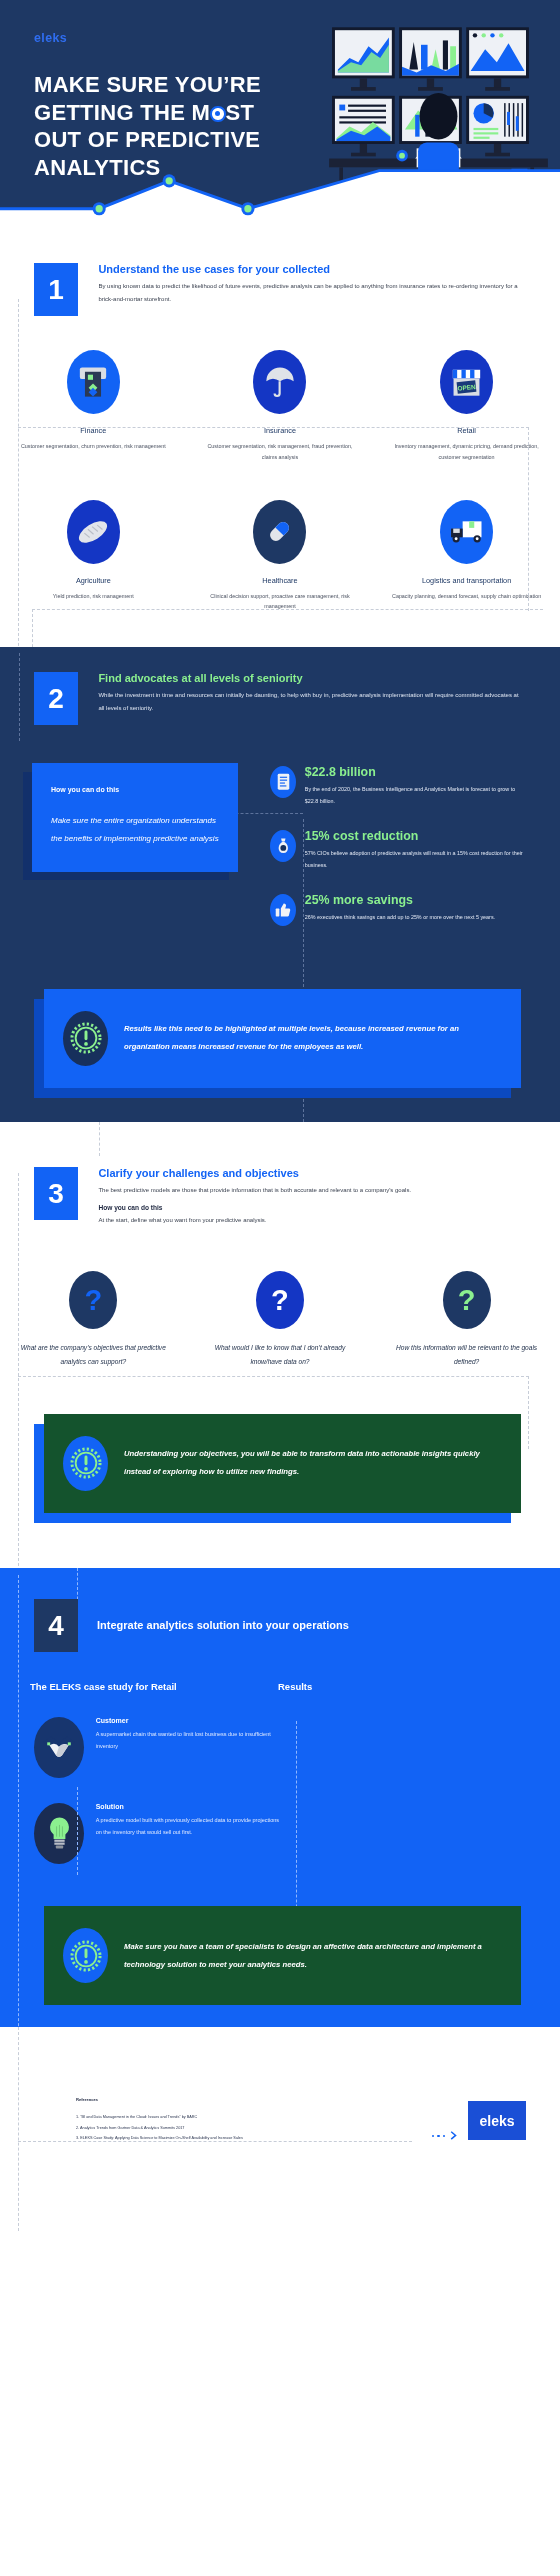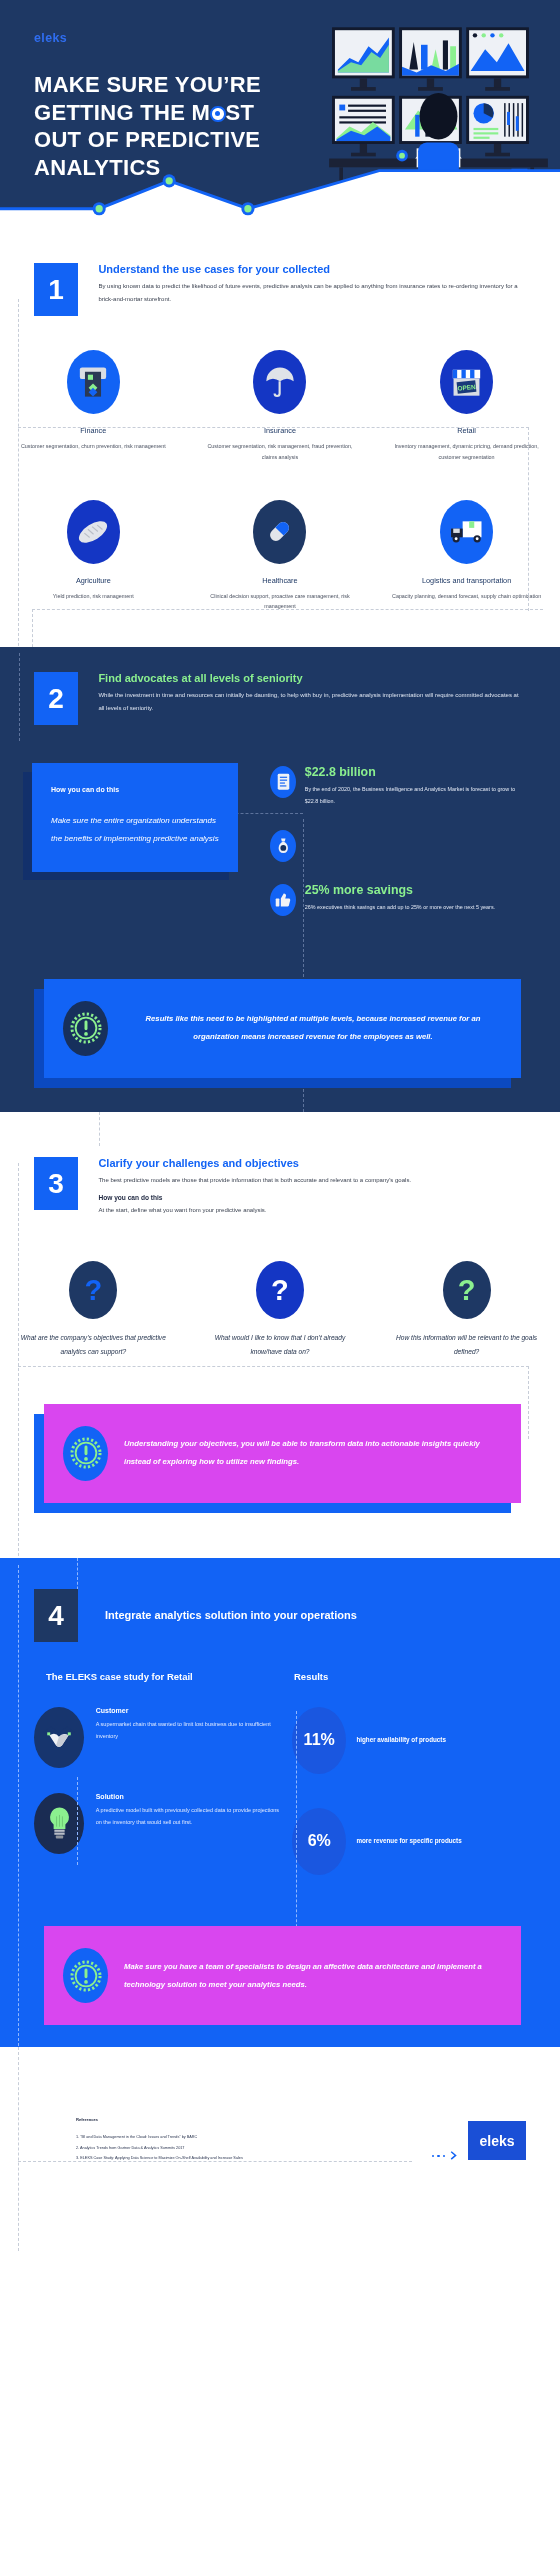--- a/index.html
+++ b/index.html
@@ -113,22 +113,22 @@
   .stat-ico {
     width: 26px; height: 32px; border-radius: 50%; background: var(--blue);
     display:flex; align-items:center; justify-content:center; flex: none;
     margin-right: 8.8px;
   }
   .stat-val { color: var(--green); font-size: 12.4px; font-weight: bold; line-height: 1; }
   .stat-desc { color: #e3e9f5; font-size: 5.4px; line-height: 2.2; margin-top: 5.8px; }
 
   
   .callout { position: relative; padding: 22px 19px; display: flex; align-items: center; }
-  .callout-blue { background: var(--blue); text-align: center; }
-  .callout-navy { background: #d946ef; }
+  .callout-blue { background: var(--blue); }
+  .callout-navy { background: #14532d; }
   .callout .shadow-l { position:absolute; left:-10.2px; top:10.2px; width:10.2px; bottom:-10.2px; }
   .callout .shadow-b { position:absolute; left:-10.2px; bottom:-10.2px; right:10.2px; height:10.2px; }
   .callout-blue .shadow-l, .callout-blue .shadow-b { background:#0b49c0; }
   .callout-navy .shadow-l, .callout-navy .shadow-b { background:#1263f5; }
   .callout-ico { flex: none; width: 45px; height: 55px; border-radius: 50%;
                  display:flex; align-items:center; justify-content:center; margin-right: 16px; }
   .callout-text { color:#fff; font-size: 7.7px; font-style: italic; font-weight: bold; line-height: 2.3; }
 
   
   #sec3 { background:#fff; }
@@ -445,20 +445,24 @@
         </div>
       </div>
       <div class="stat-row">
         <div class="stat-ico">
           <svg width="14.6" height="17.5" viewBox="0 0 20 24">
               <path d="M7 2 h6 l-1 4 h-4 z" fill="#f0f2f6"></path>
               <path d="M10 6 C2 8 1 22 10 22 C19 22 18 8 10 6 Z" fill="#f0f2f6"></path>
               <circle cx="10" cy="15" r="4" fill="#16305c"></circle>
             </svg>
         </div>
+        <div>
+          <div class="stat-val">15% cost reduction</div>
+          <div class="stat-desc">57% CIOs believe adoption of predictive analysis will result in a 15% cost reduction for their business.</div>
+        </div>
       </div>
       <div class="stat-row">
         <div class="stat-ico">
           <svg width="16" height="16" viewBox="0 0 22 22">
               <path d="M8 9 L12 2 a3 3 0 0 1 3 4 l-1 3 h5 a2 2 0 0 1 2 2 l-2 8 a2 2 0 0 1 -2 1 H8 z" fill="#f0f2f6"></path>
               <rect x="1" y="9" width="5" height="11" rx="1" fill="#f0f2f6"></rect>
             </svg>
         </div>
         <div>
           <div class="stat-val">25% more savings</div>
@@ -534,26 +538,26 @@
 </div>
 
 <div class="section" id="sec4" style="padding:31px 0 22px; margin-top:26px;">
   <div class="vdash lt" style="left:17.5px; top:7.3px; height:481px;"></div>
   <div class="vdash lt" style="left:77px; top:0px; height:41px;"></div>
   <div class="vdash lt" style="left:77px; top:219px; height:88px;"></div>
   <div class="vdash lt" style="left:296px; top:153px; height:241px;"></div>
 
   <div style="display:flex; align-items:center; padding:0 34px;">
     <div class="numbox dark">4</div>
-    <div style="margin-left:27px; flex:1;">
+    <div style="margin-left:19px; flex:1;">
       <div class="sec-head white">Integrate analytics solution into your operations</div>
     </div>
   </div>
 
-  <div style="display:flex; padding:0 46px; margin-top:29px;">
+  <div style="display:flex; padding:0 30px; margin-top:29px;">
     <div style="width:248px;">
       <div class="cs-title">The ELEKS case study for Retail</div>
     </div>
     <div style="flex:1;">
       <div class="cs-title">Results</div>
     </div>
   </div>
 
   <div style="display:flex; padding:0 34px; margin-top:25px;">
 
@@ -588,30 +592,20 @@
             <rect x="12" y="40" width="10" height="4" rx="1" fill="#8e949e"></rect>
           </svg>
         </div>
         <div>
           <div class="cs-h">Solution</div>
           <div class="cs-p">A predictive model built with previously collected data to provide projections on the inventory that would sell out first.</div>
         </div>
       </div>
     </div>
 
-    <div style="flex:1; padding-left:10.2px;">
-      <div class="res-row">
-        <div class="res-bubble">11%</div>
-        <div class="res-label">higher availability of products</div>
-      </div>
-      <div class="res-row">
-        <div class="res-bubble">6%</div>
-        <div class="res-label">more revenue for specific products</div>
-      </div>
-    </div>
   </div>
 
   <div style="padding:17.5px 39px 0 44px;">
     <div class="callout callout-navy">
       <div class="shadow-l"></div>
         <div class="shadow-b"></div>
       <div class="callout-ico" style="background:#1263f5;">
         <svg width="34" height="34" viewBox="0 0 46 46">
           <circle cx="23" cy="23" r="19" fill="none" stroke="#8bf08f" stroke-width="4" stroke-dasharray="3 3"></circle>
           <circle cx="23" cy="23" r="14" fill="none" stroke="#8bf08f" stroke-width="2.5"></circle>

